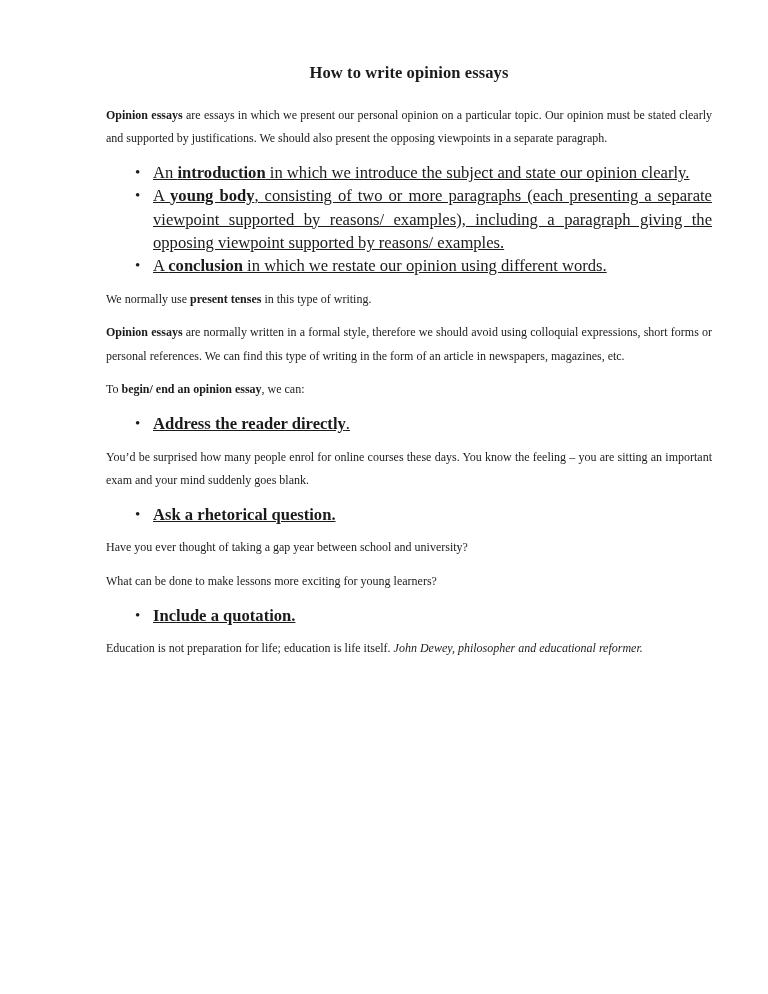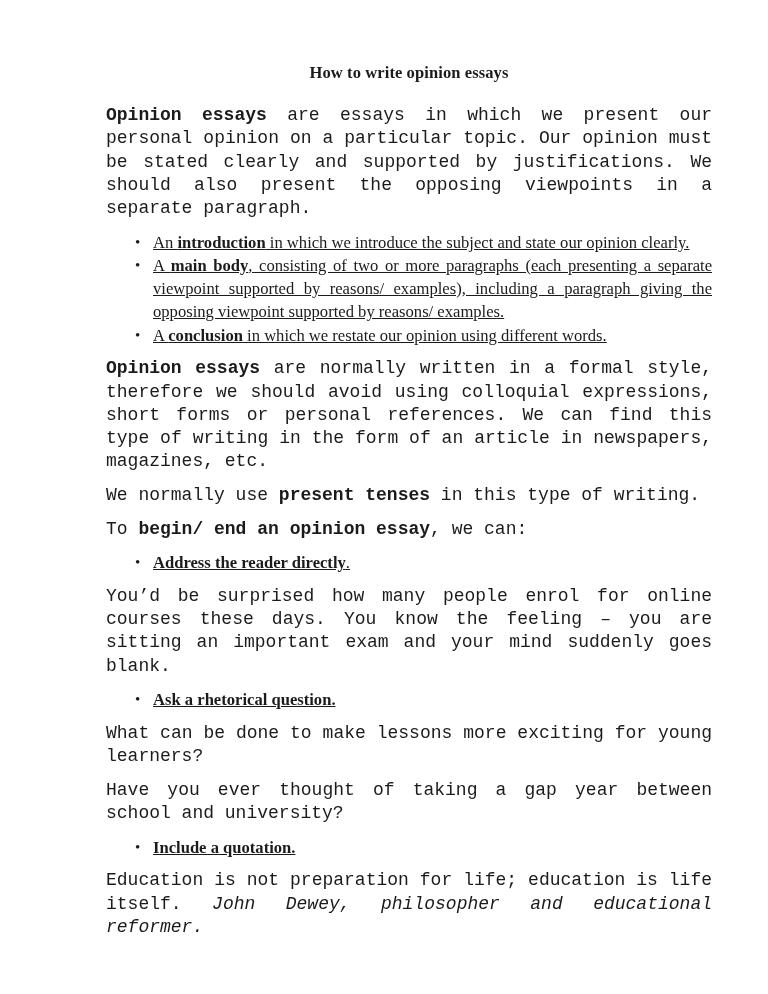--- a/index.html
+++ b/index.html
@@ -28,27 +28,26 @@
   }
   .doc-title {
     font-size: 16.5px;
     font-weight: bold;
     text-align: center;
     margin: 0 0 20px 0;
     line-height: 1.35;
     letter-spacing: 0.1px;
   }
   p.para {
-    font-size: 18px;
+    font-size: 12px;
     line-height: 23.2px;
     text-align: justify;
     text-justify: inter-word;
     margin: 0 0 10.5px 0;
     hyphens: none;
-    font-family: Liberation Mono, monospace;
   }
   p.para:last-child {
     margin-bottom: 0;
   }
   ul.bullets {
     list-style: none;
     margin: 0 0 10.5px 0;
     padding: 0;
   }
   ul.bullets li {
@@ -84,34 +83,34 @@
 </head>
 <body>
 
 <div class="page">
   <div class="content">
     <h1 class="doc-title">How to write opinion essays</h1>
     <div id="blocks-root">
         <p class="para"><b>Opinion essays</b><span> are essays in which we present our personal opinion on a particular topic. Our opinion must be stated clearly and supported by justifications. We should also present the opposing viewpoints in a separate paragraph.</span></p>
         <ul class="bullets">
           <li><span>An </span><b>introduction</b><span> in which we introduce the subject and state our opinion clearly.</span></li>
-          <li><span>A </span><b>main body</b><span>, consisting of two or more paragraphs (each presenting a separate viewpoint supported by reasons/ examples), including a paragraph giving the opposing viewpoint supported by reasons/ examples.</span></li>
+          <li><span>A </span><b>young body</b><span>, consisting of two or more paragraphs (each presenting a separate viewpoint supported by reasons/ examples), including a paragraph giving the opposing viewpoint supported by reasons/ examples.</span></li>
           <li><span>A </span><b>conclusion</b><span> in which we restate our opinion using different words.</span></li>
         </ul>
+        <p class="para"><span>We normally use </span><b>present tenses</b><span> in this type of writing.</span></p>
         <p class="para"><b>Opinion essays</b><span> are normally written in a formal style, therefore we should avoid using colloquial expressions, short forms or personal references. We can find this type of writing in the form of an article in newspapers, magazines, etc.</span></p>
-        <p class="para"><span>We normally use </span><b>present tenses</b><span> in this type of writing.</span></p>
         <p class="para"><span>To </span><b>begin/ end an opinion essay</b><span>, we can:</span></p>
         <ul class="bullets single-bullet">
           <li><b>Address the reader directly</b><span>.</span></li>
         </ul>
         <p class="para"><span>You’d be surprised how many people enrol for online courses these days. You know the feeling – you are sitting an important exam and your mind suddenly goes blank.</span></p>
         <ul class="bullets single-bullet">
           <li><b>Ask a rhetorical question.</b></li>
         </ul>
+        <p class="para"><span>Have you ever thought of taking a gap year between school and university?</span></p>
         <p class="para"><span>What can be done to make lessons more exciting for young learners?</span></p>
-        <p class="para"><span>Have you ever thought of taking a gap year between school and university?</span></p>
         <ul class="bullets single-bullet">
           <li><b>Include a quotation.</b></li>
         </ul>
         <p class="para"><span>Education is not preparation for life; education is life itself. </span><i>John Dewey, philosopher and educational reformer.</i></p>
       </div>
   </div>
 </div>
 
 </body></html>

